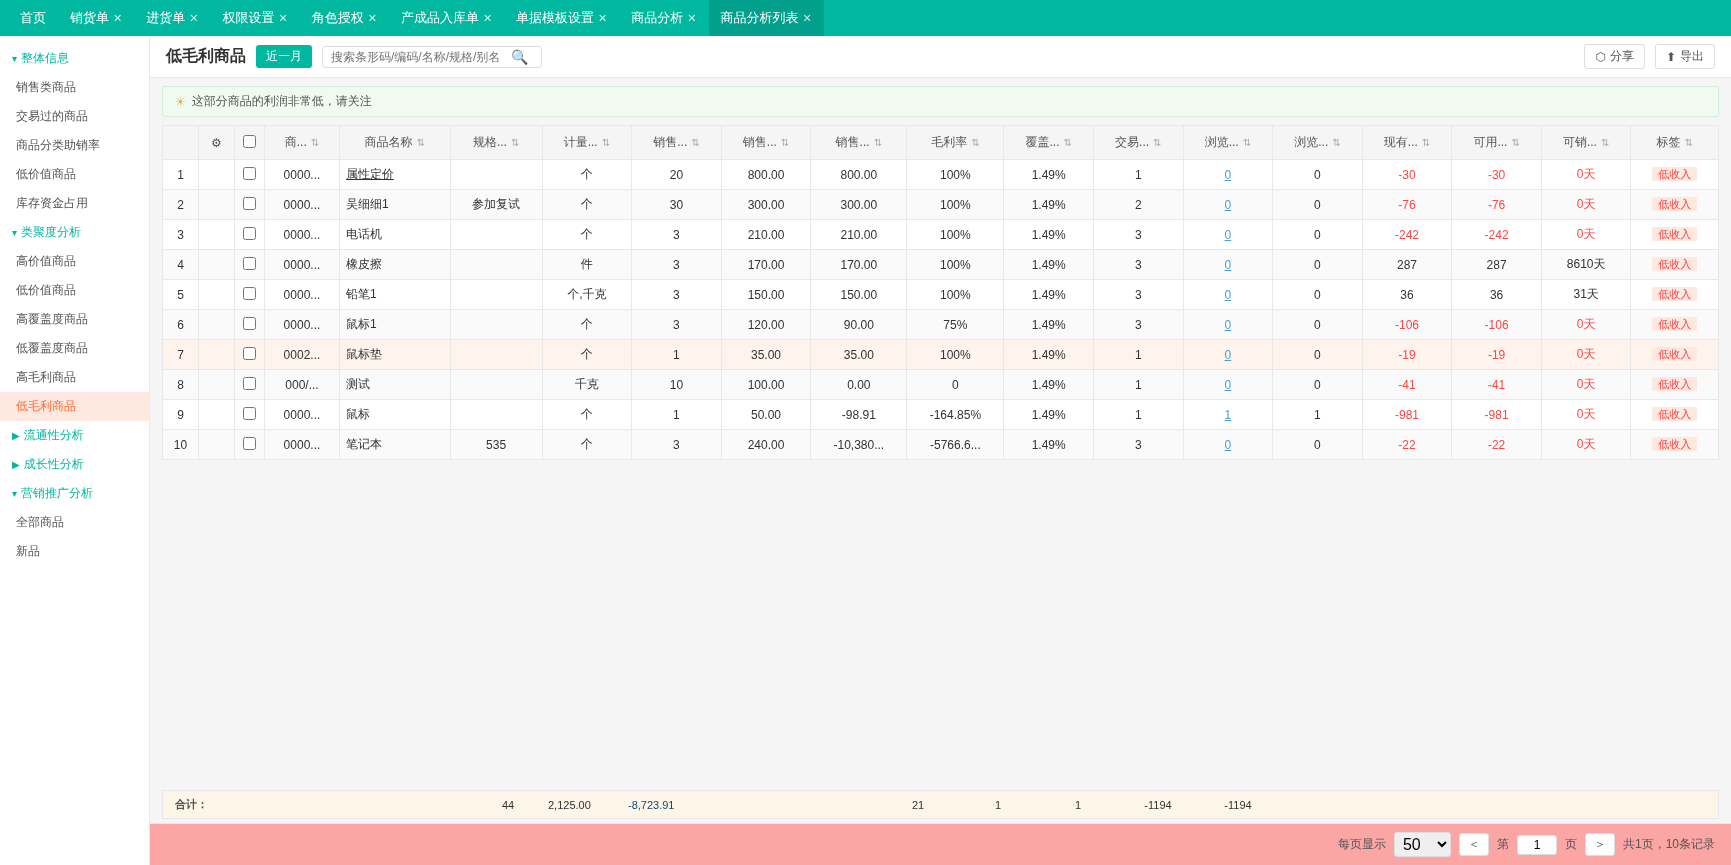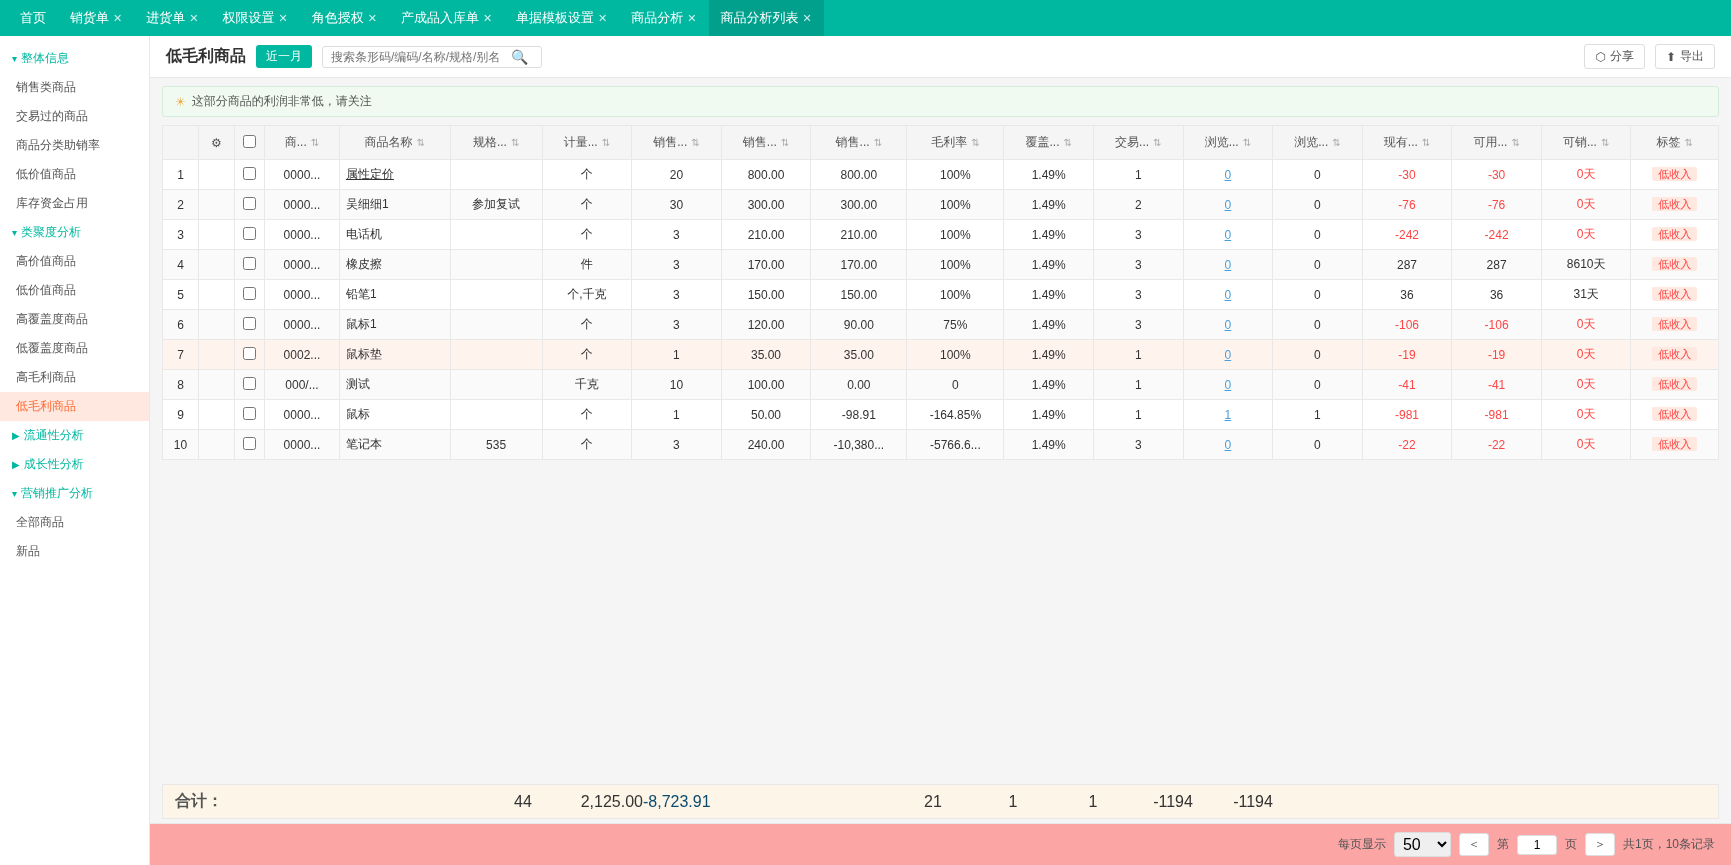--- a/index.html
+++ b/index.html
@@ -45,21 +45,21 @@
     th { padding: 8px 6px; text-align: center; border: 1px solid #e8e8e8; color: #555; font-weight: normal; white-space: nowrap; position: sticky; top: 0; background: #f5f5f5; z-index: 1; }
     td { padding: 6px; text-align: center; border: 1px solid #e8e8e8; white-space: nowrap; }
     tbody tr:nth-child(even) { background: #fafafa; }
     tbody tr.highlighted { background: #fff3ee; }
     .sort-icon { font-size: 10px; color: #aaa; margin-left: 2px; }
     .tag-badge { background: #ffe8e0; color: #ff4444; padding: 1px 6px; border-radius: 2px; font-size: 11px; }
     .value-link { color: #4a9eda; text-decoration: underline; cursor: pointer; }
     .col-checkbox { width: 30px; }
 
     
-    .table-footer { background: #fdf6e8; border: 1px solid #e8e8e8; padding: 6px 12px; display: flex; align-items: center; font-size: 16px; flex-shrink: 0; margin: 0 12px 4px; }
+    .table-footer { background: #fdf6e8; border: 1px solid #e8e8e8; padding: 6px 12px; display: flex; align-items: center; font-size: 11px; flex-shrink: 0; margin: 0 12px 4px; }
     .footer-label { font-weight: bold; color: #555; margin-right: 20px; }
     .footer-cells { display: flex; flex: 1; }
 
     
     .pagination { background: #fca5a5; border-top: 1px solid #e8e8e8; padding: 8px 16px; display: flex; align-items: center; justify-content: flex-end; gap: 8px; flex-shrink: 0; font-size: 12px; color: #555; }
     .page-size-select { border: 1px solid #ddd; padding: 2px 4px; border-radius: 3px; font-size: 16px; }
     .page-btn { border: 1px solid #ddd; background: #fff; padding: 2px 8px; border-radius: 3px; cursor: pointer; font-size: 12px; color: #555; }
     .page-input { border: 1px solid #ddd; width: 40px; text-align: center; padding: 2px 4px; border-radius: 3px; font-size: 12px; }
 
     .th-sort { cursor: pointer; display: flex; align-items: center; justify-content: center; gap: 2px; }
@@ -423,21 +423,21 @@
     </tr>
           </tbody>
       </table>
     </div>
 
     <div class="table-footer">
       <span class="footer-label">合计：</span>
       <div class="footer-cells">
         <span style="width:240px; display:inline-block;"></span>
         <span style="width:80px; display:inline-block; text-align:center;">44</span>
-        <span style="width:80px; display:inline-block; text-align:right;">2,125.00</span>
+        <span style="width:80px; display:inline-block; text-align:left;">2,125.00</span>
         <span style="width:90px; display:inline-block; text-align:left; color:#0c4a6e;">-8,723.91</span>
         <span style="width:80px; display:inline-block;"></span>
         <span style="width:80px; display:inline-block;"></span>
         <span style="width:80px; display:inline-block; text-align:center;">21</span>
         <span style="width:80px; display:inline-block; text-align:center;">1</span>
         <span style="width:80px; display:inline-block; text-align:center;">1</span>
         <span style="width:80px; display:inline-block; text-align:center;">-1194</span>
         <span style="width:80px; display:inline-block; text-align:center;">-1194</span>
       </div>
     </div>

